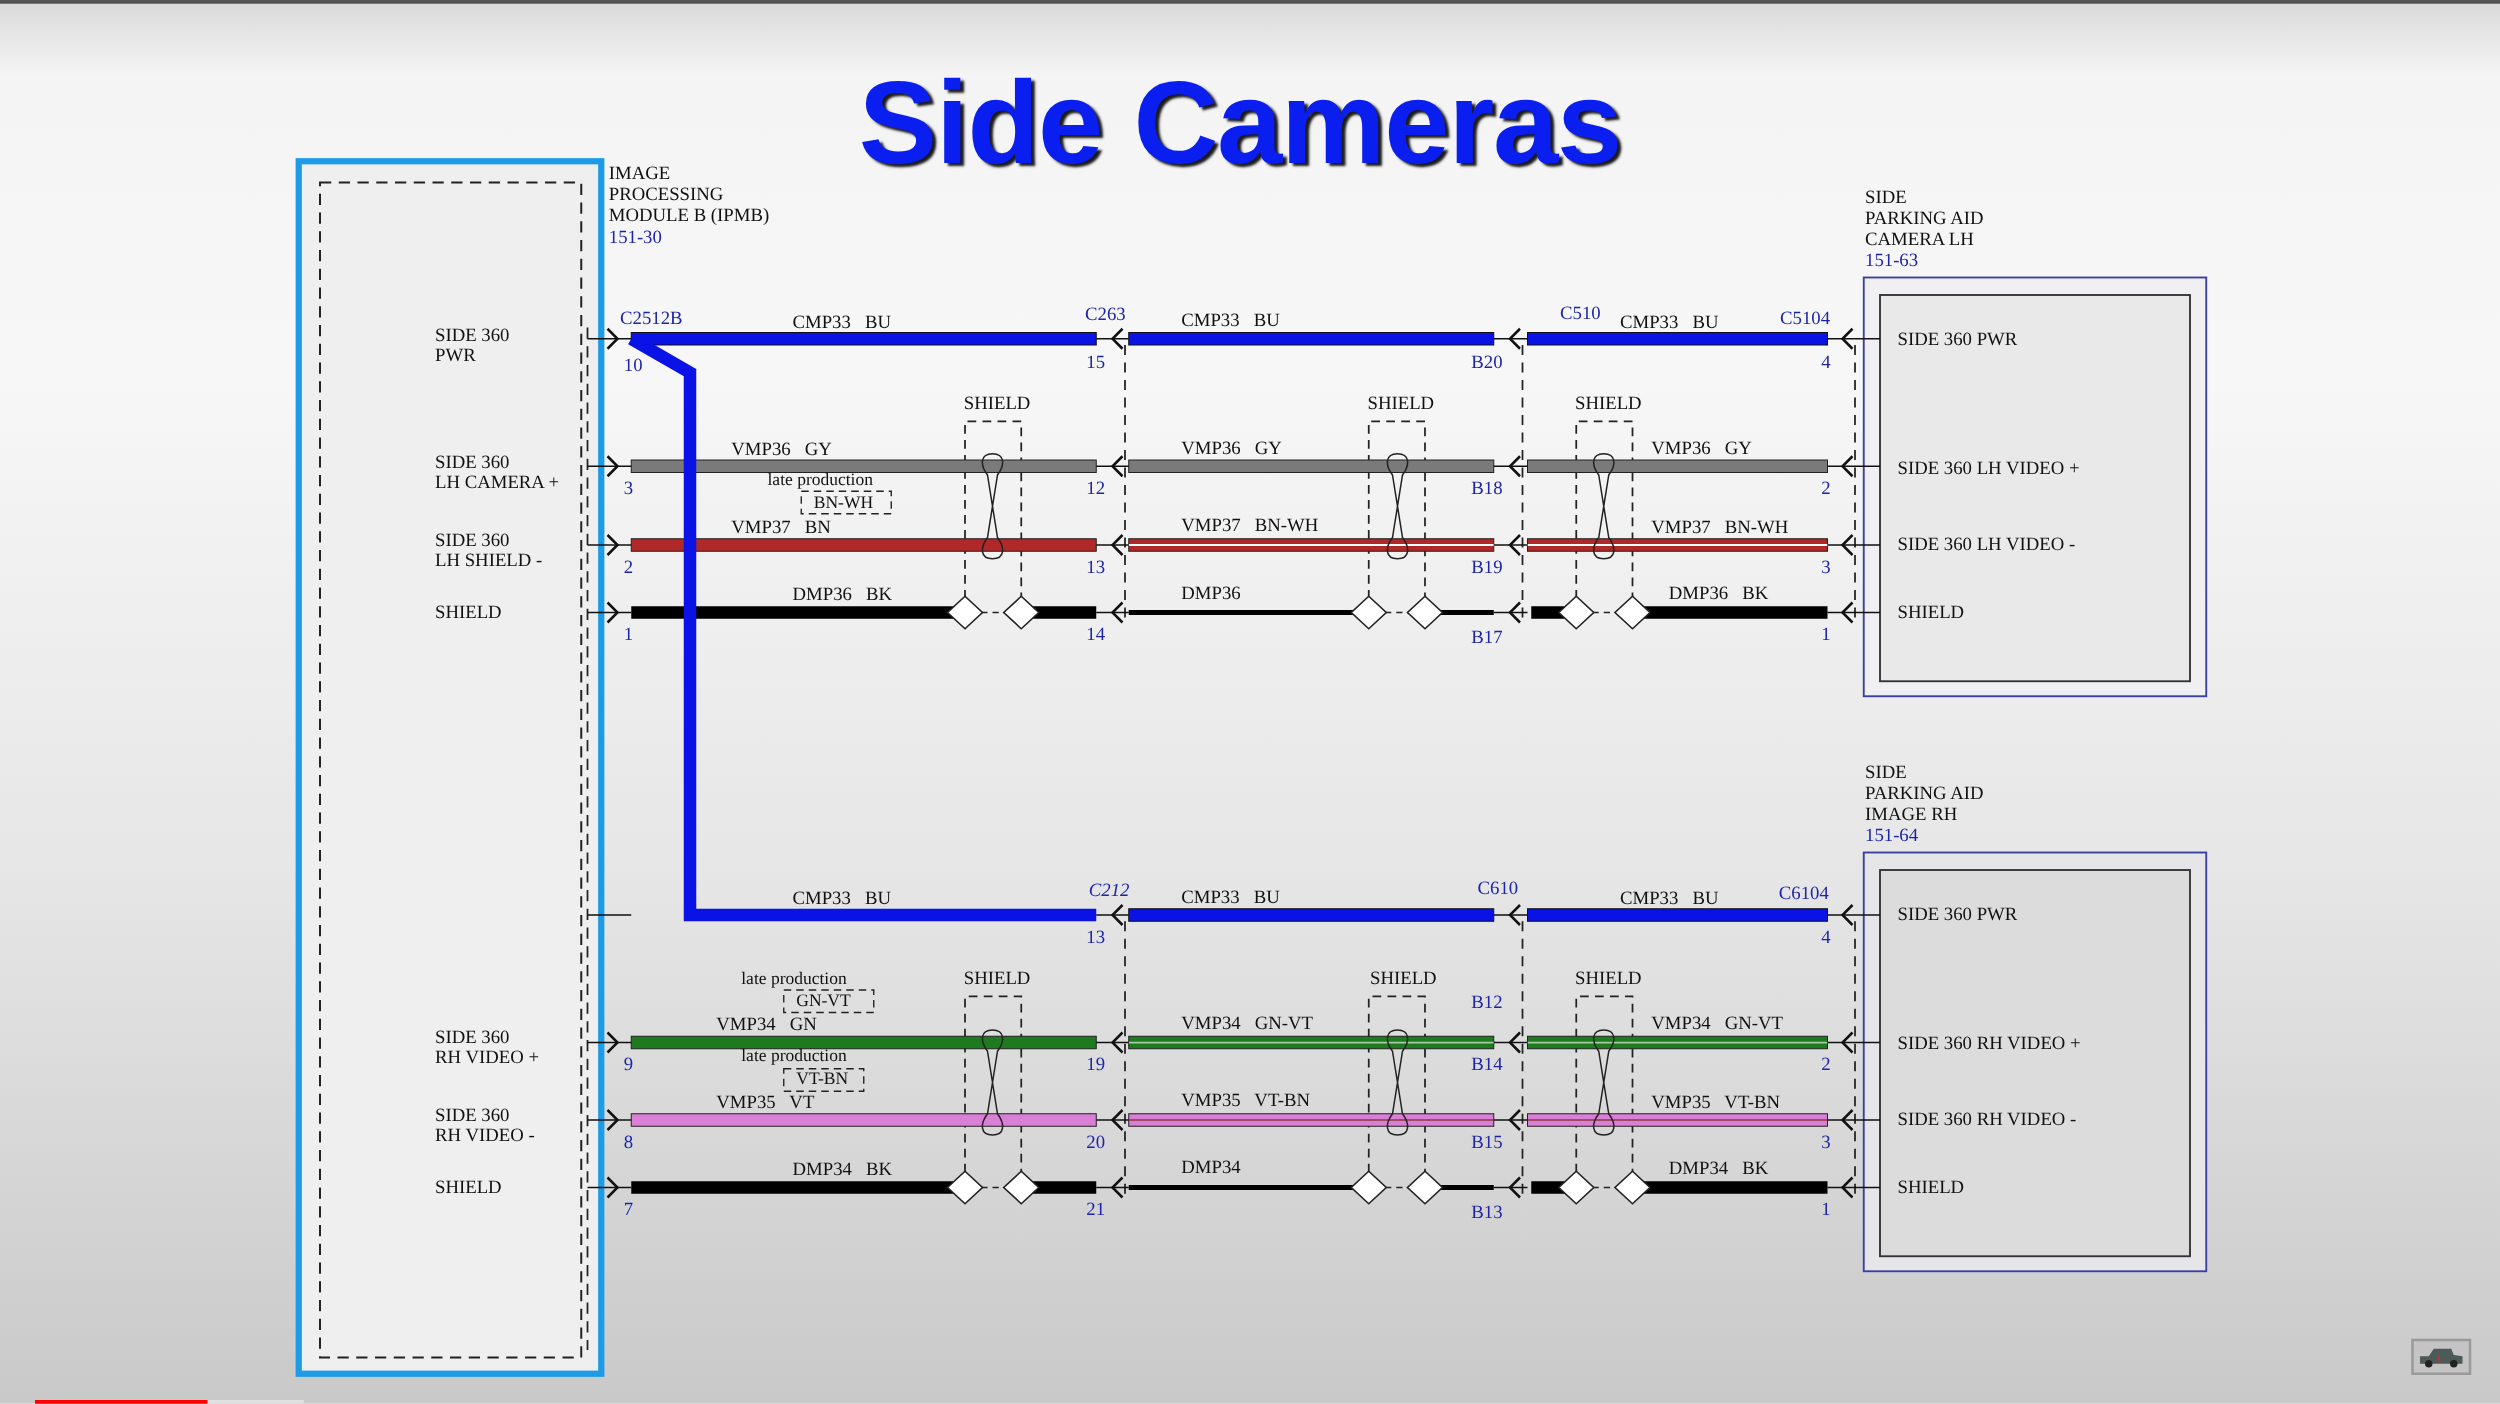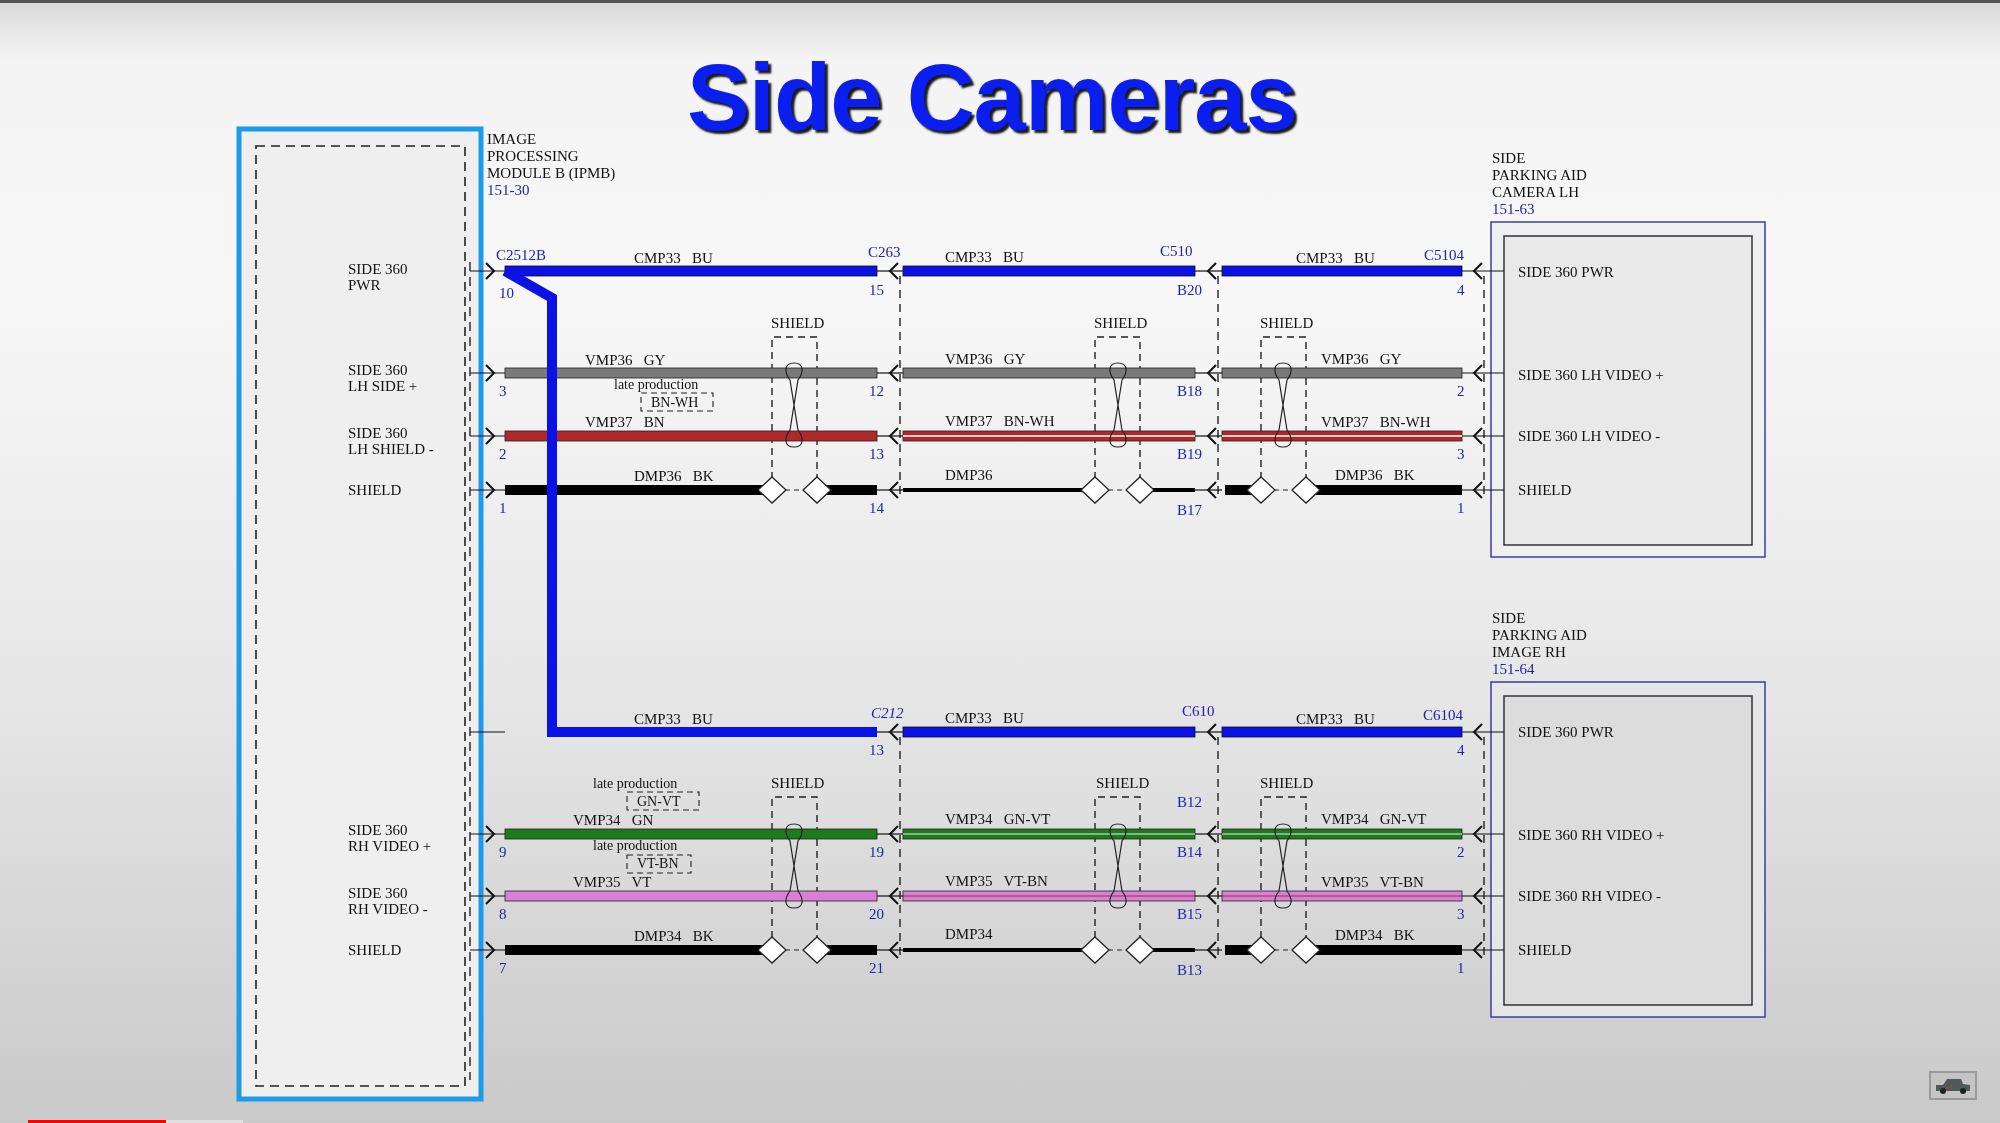--- a/index.html
+++ b/index.html
@@ -232,21 +232,21 @@
 
 <div class="htm" style="left:487px; top:131px;">IMAGE</div>
 <div class="htm" style="left:487px; top:148px;">PROCESSING</div>
 <div class="htm" style="left:487px; top:165px;">MODULE B (IPMB)</div>
 <div class="htm blue" style="left:487px; top:182px;">151-30</div>
 <div class="htm blue" style="left:496px; top:247px;">C2512B</div>
 
 <div class="htm" style="left:348px; top:261px;">SIDE 360</div>
 <div class="htm" style="left:348px; top:277px;">PWR</div>
 <div class="htm" style="left:348px; top:362px;">SIDE 360</div>
-<div class="htm" style="left:348px; top:378px;">LH SIDE +</div>
+<div class="htm" style="left:348px; top:378px;">LH CAMERA +</div>
 <div class="htm" style="left:348px; top:425px;">SIDE 360</div>
 <div class="htm" style="left:348px; top:441px;">LH SHIELD -</div>
 <div class="htm" style="left:348px; top:482px;">SHIELD</div>
 <div class="htm" style="left:348px; top:822px;">SIDE 360</div>
 <div class="htm" style="left:348px; top:838px;">RH VIDEO +</div>
 <div class="htm" style="left:348px; top:885px;">SIDE 360</div>
 <div class="htm" style="left:348px; top:901px;">RH VIDEO -</div>
 <div class="htm" style="left:348px; top:942px;">SHIELD</div>
 
 <div class="htm blue" style="left:499px; top:285px;">10</div>
@@ -271,21 +271,21 @@
 <div class="htm" style="left:1335px; top:467px;">DMP36   BK</div>
 
 <div class="htm" style="left:614px; top:377px; font-size:14px;">late production</div>
 <div class="htm" style="left:651px; top:395px; font-size:14px;">BN-WH</div>
 
 <div class="htm" style="left:771px; top:315px;">SHIELD</div>
 <div class="htm" style="left:1094px; top:315px;">SHIELD</div>
 <div class="htm" style="left:1260px; top:315px;">SHIELD</div>
 
 <div class="htm blue" style="left:868px; top:244px;">C263</div>
-<div class="htm blue" style="left:1160px; top:243px;">C510</div>
+<div class="htm blue" style="left:1248px; top:243px;">C510</div>
 <div class="htm blue" style="left:1424px; top:247px;">C5104</div>
 
 <div class="htm blue" style="left:869px; top:282px;">15</div>
 <div class="htm blue" style="left:1177px; top:282px;">B20</div>
 <div class="htm blue" style="left:869px; top:383px;">12</div>
 <div class="htm blue" style="left:1177px; top:383px;">B18</div>
 <div class="htm blue" style="left:869px; top:446px;">13</div>
 <div class="htm blue" style="left:1177px; top:446px;">B19</div>
 <div class="htm blue" style="left:869px; top:500px;">14</div>
 <div class="htm blue" style="left:1177px; top:502px;">B17</div>

